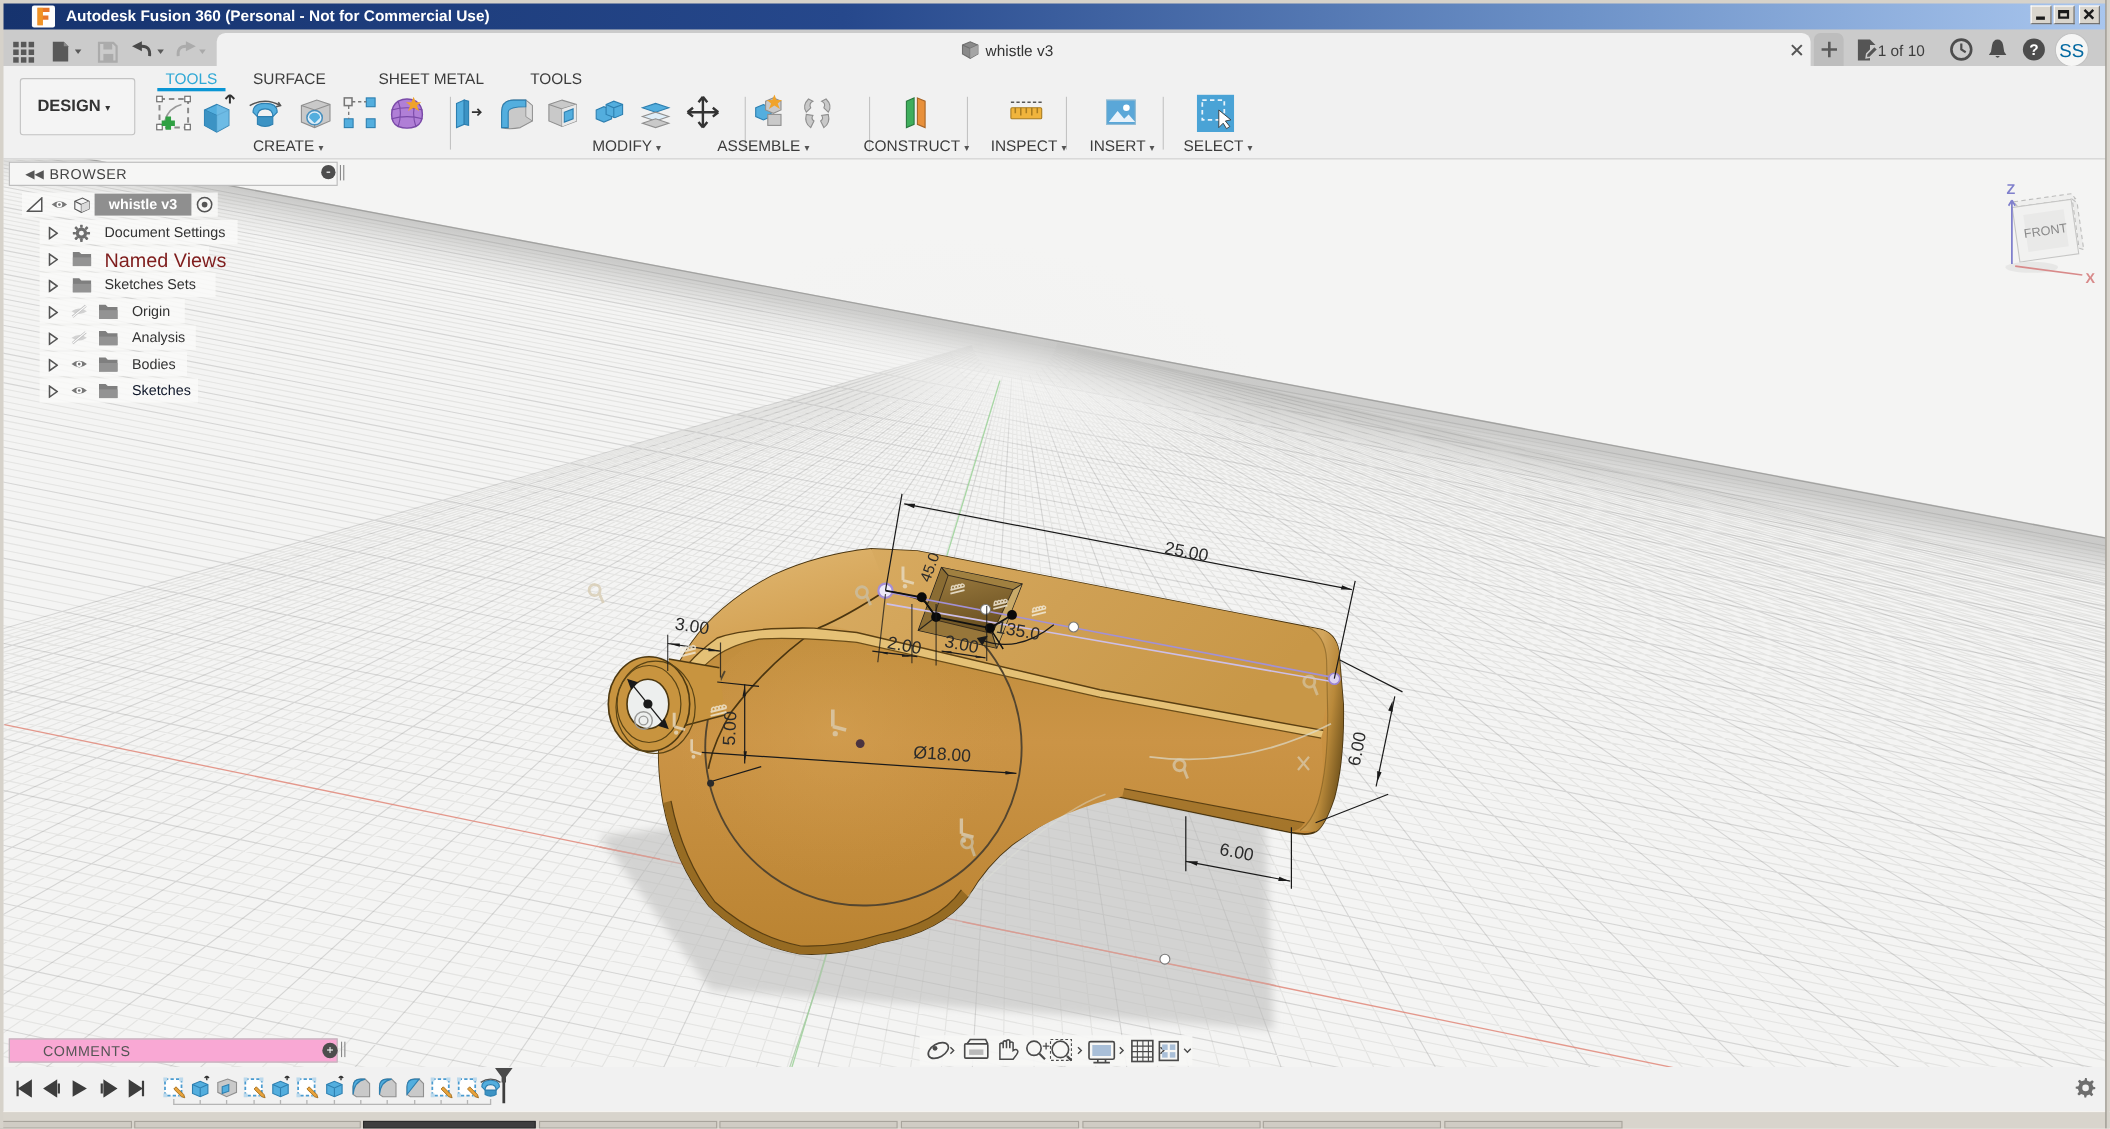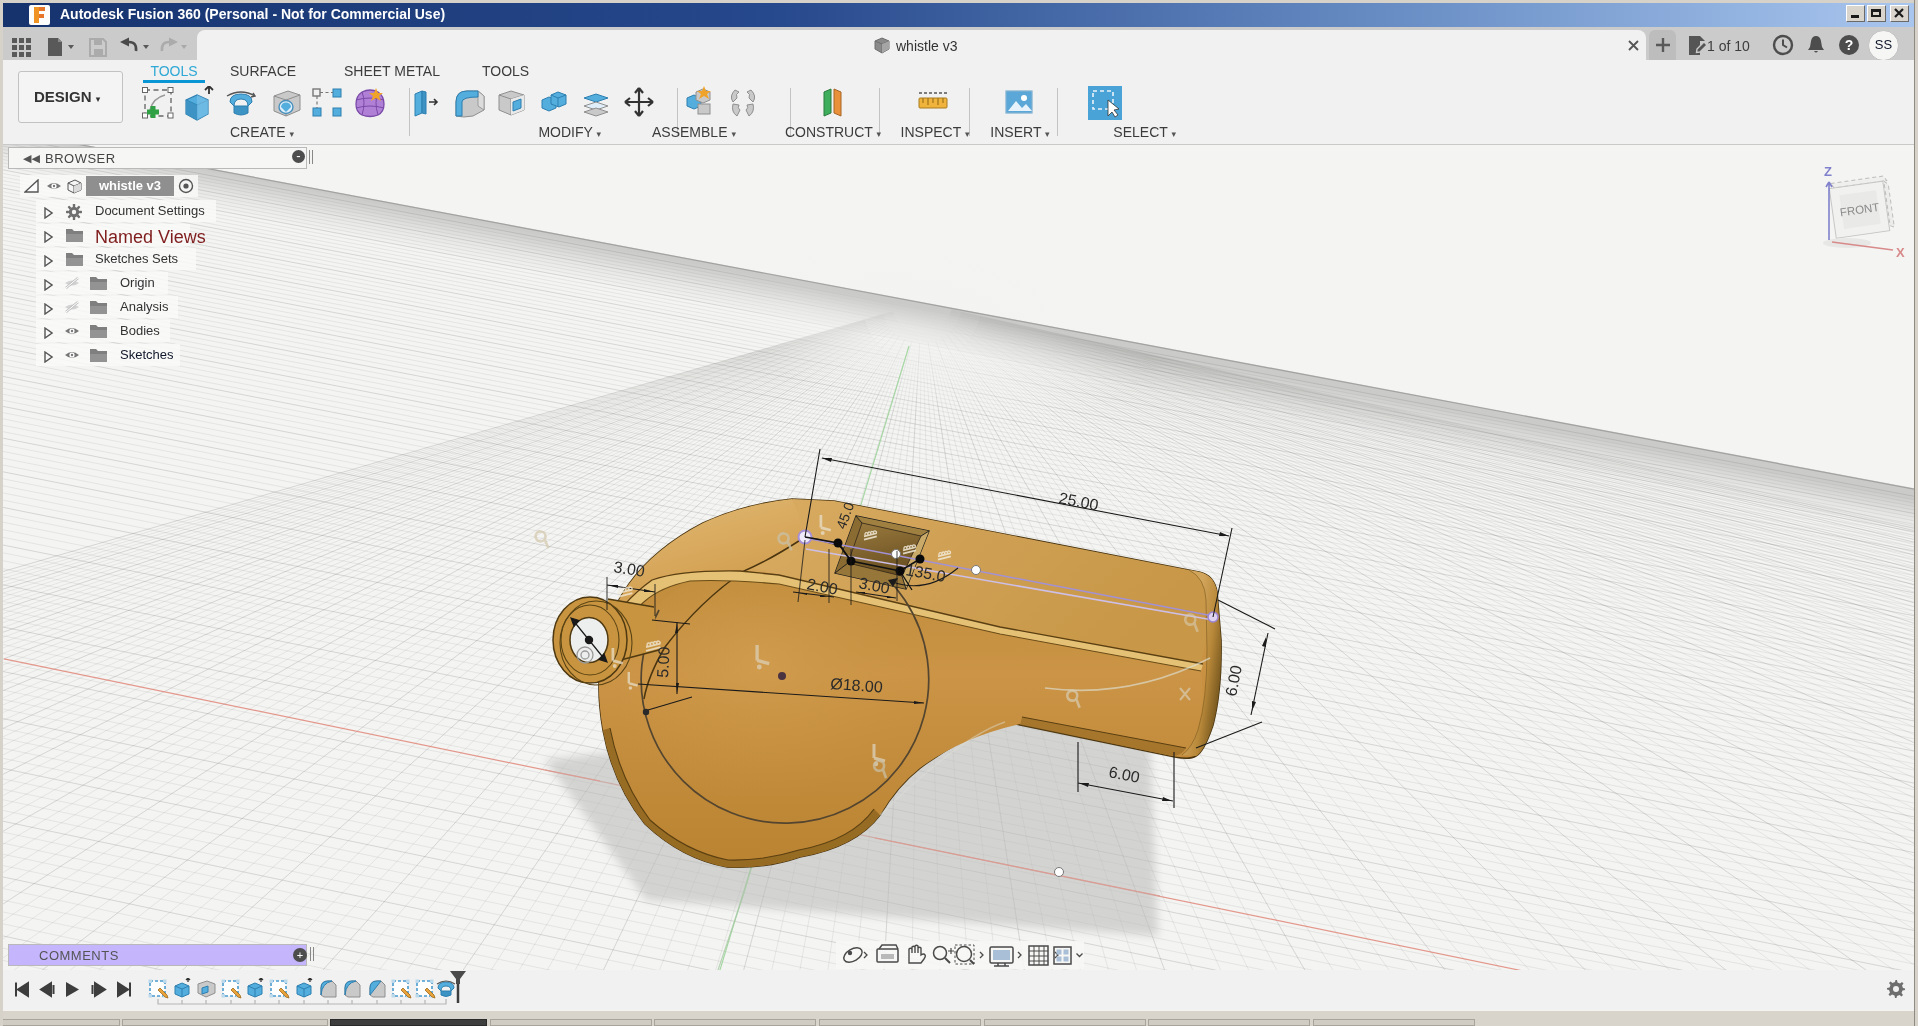--- a/index.html
+++ b/index.html
@@ -77,21 +77,21 @@
   </svg>
 <svg class="abs" style="left:1806px;top:34px" width="20" height="22" viewBox="0 0 20 22">
     <path d="M10 2 Q14 2 15 7 L16 13 L18 16 L2 16 L4 13 L5 7 Q6 2 10 2 Z" fill="#4d4d4d"></path>
     <path d="M8 17 Q10 20 12 17 Z" fill="#4d4d4d"></path>
   </svg>
 <svg class="abs" style="left:1838px;top:34px" width="22" height="22" viewBox="0 0 22 22">
     <circle cx="11" cy="11" r="10" fill="#4d4d4d"></circle>
     <text x="11" y="16" font-size="14" font-weight="bold" fill="#fff" text-anchor="middle" font-family="Liberation Sans, sans-serif">?</text>
   </svg>
 <div class="abs" style="left:1868px;top:30px;width:31px;height:31px;border-radius:50%;background:#f6f6f5;border:1px solid #c2c2c2;"></div>
-<div class="abs" style="left:1868px;top:37px;width:31px;text-align:center;font-size:13px;color:#0f172a;">SS</div>
+<div class="abs" style="left:1868px;top:37px;width:31px;text-align:center;font-size:17px;color:#0369a1;">SS</div>
 
 <div class="abs" style="left:3px;top:60px;right:3px;height:85px;background:#f1f1f1;border-bottom:1px solid #c9c9c9;"></div>
 <div class="abs" style="left:18px;top:71px;width:105px;height:52px;background:#f4f4f4;border:1px solid #c2c2c2;border-radius:3px;"></div>
 <div class="abs" style="left:34px;top:88px;font-size:15px;color:#333;font-weight:bold;">DESIGN <span style="font-size:9px;font-weight:normal">▾</span></div>
 <div class="abs" style="left:143px;top:63px;width:62px;text-align:center;font-size:14px;color:#2fa8d5;">TOOLS</div>
 <div class="abs" style="left:143px;top:80px;width:62px;height:3px;background:#0a96d4;"></div>
 <div class="abs" style="left:230px;top:63px;font-size:14px;color:#3c3c3c;">SURFACE</div>
 <div class="abs" style="left:344px;top:63px;font-size:14px;color:#3c3c3c;">SHEET METAL</div>
 <div class="abs" style="left:482px;top:63px;font-size:14px;color:#3c3c3c;">TOOLS</div>
 <svg style="position:absolute;left:141px;top:86px" width="34" height="36" viewBox="0 0 34 36">
@@ -200,21 +200,21 @@
 <div style="position:absolute;left:790px;top:88px;width:1px;height:48px;background:#c3c3c3"></div>
 <div style="position:absolute;left:879px;top:88px;width:1px;height:48px;background:#c3c3c3"></div>
 <div style="position:absolute;left:969px;top:88px;width:1px;height:48px;background:#c3c3c3"></div>
 <div style="position:absolute;left:1057px;top:88px;width:1px;height:48px;background:#c3c3c3"></div>
 <div style="position:absolute;left:192px;top:124px;width:140px;text-align:center;font-size:14px;color:#3c3c3c">CREATE <span style="font-size:9px;color:#555">▾</span></div>
 <div style="position:absolute;left:461px;top:124px;width:140px;text-align:right;font-size:14px;color:#3c3c3c">MODIFY <span style="font-size:9px;color:#555">▾</span></div>
 <div style="position:absolute;left:652px;top:124px;width:140px;text-align:left;font-size:14px;color:#3c3c3c">ASSEMBLE <span style="font-size:9px;color:#555">▾</span></div>
 <div style="position:absolute;left:763px;top:124px;width:140px;text-align:center;font-size:14px;color:#3c3c3c">CONSTRUCT <span style="font-size:9px;color:#555">▾</span></div>
 <div style="position:absolute;left:865px;top:124px;width:140px;text-align:center;font-size:14px;color:#3c3c3c">INSPECT <span style="font-size:9px;color:#555">▾</span></div>
 <div style="position:absolute;left:950px;top:124px;width:140px;text-align:center;font-size:14px;color:#3c3c3c">INSERT <span style="font-size:9px;color:#555">▾</span></div>
-<div style="position:absolute;left:1036px;top:124px;width:140px;text-align:right;font-size:14px;color:#3c3c3c">SELECT <span style="font-size:9px;color:#555">▾</span></div>
+<div style="position:absolute;left:1076px;top:124px;width:140px;text-align:left;font-size:14px;color:#3c3c3c">SELECT <span style="font-size:9px;color:#555">▾</span></div>
 
 <div class="abs" style="left:3px;top:145px;width:1911px;height:825px;background:#f4f4f3;overflow:hidden;">
 <svg width="1911" height="825" viewBox="3 145 1911 825" style="position:absolute;left:0;top:0">
   <defs>
     <radialGradient id="vphaze">
       <stop offset="0" stop-color="rgba(243,243,242,0.95)"></stop>
           <stop offset="0.55" stop-color="rgba(243,243,242,0.55)"></stop>
           <stop offset="1" stop-color="rgba(243,243,242,0)"></stop>
     </radialGradient>
     <linearGradient id="hband" gradientUnits="userSpaceOnUse" x1="0" y1="130" x2="-7.5" y2="169">
@@ -597,21 +597,21 @@
     </svg>
     <svg style="position:absolute;left:1052px;top:945px" width="38" height="22" viewBox="0 0 38 22">
       <rect x="2" y="2" width="17" height="17" fill="none" stroke="#4a4a4a" stroke-width="1.5"></rect>
       <rect x="4.5" y="4.5" width="5" height="5" fill="#a9bfd8"></rect>
     <rect x="11.5" y="4.5" width="5" height="5" fill="#a9bfd8"></rect>
       <rect x="4.5" y="11.5" width="5" height="5" fill="#a9bfd8"></rect>
     <rect x="11.5" y="11.5" width="5" height="5" fill="#a9bfd8"></rect>
       <path d="M26 13 L29 10 L26 7" stroke="#4a4a4a" stroke-width="1.3" fill="none" transform="rotate(90 27.5 10)"></path>
     </svg>
 
-<div style="position:absolute;left:8px;top:944px;width:299px;height:22px;background:#c4b5fd;border:1px solid #b9b9b9;">
+<div style="position:absolute;left:8px;top:944px;width:299px;height:22px;background:#f9a8d4;border:1px solid #b9b9b9;">
   <span style="position:absolute;left:30px;top:3px;font-size:13px;color:#555;letter-spacing:0.5px">COMMENTS</span>
   <span style="position:absolute;left:284px;top:3px;width:14px;height:14px;background:#4d4d4d;border-radius:50%;color:#fff;font-size:11px;line-height:14px;text-align:center">+</span>
 </div>
 <div style="position:absolute;left:310px;top:947px;width:4px;height:14px;border-left:1px solid #888;border-right:1px solid #888"></div>
 
 <div class="abs" style="left:3px;top:970px;right:3px;height:40px;background:#f1f1f1;"></div>
 <svg style="position:absolute;left:14px;top:981px" width="120" height="17" viewBox="0 0 120 17">
       <path d="M2 1.5 L2 15.5 M14 2 L4 8.5 L14 15 Z" stroke="#3d3d3d" stroke-width="2" fill="#3d3d3d"></path>
       <path d="M37 2 L27 8.5 L37 15 Z M39.5 4 L39.5 13" stroke="#3d3d3d" stroke-width="2" fill="#3d3d3d"></path>
       <path d="M52 1 L65 8.5 L52 16 Z" fill="#3d3d3d"></path>

